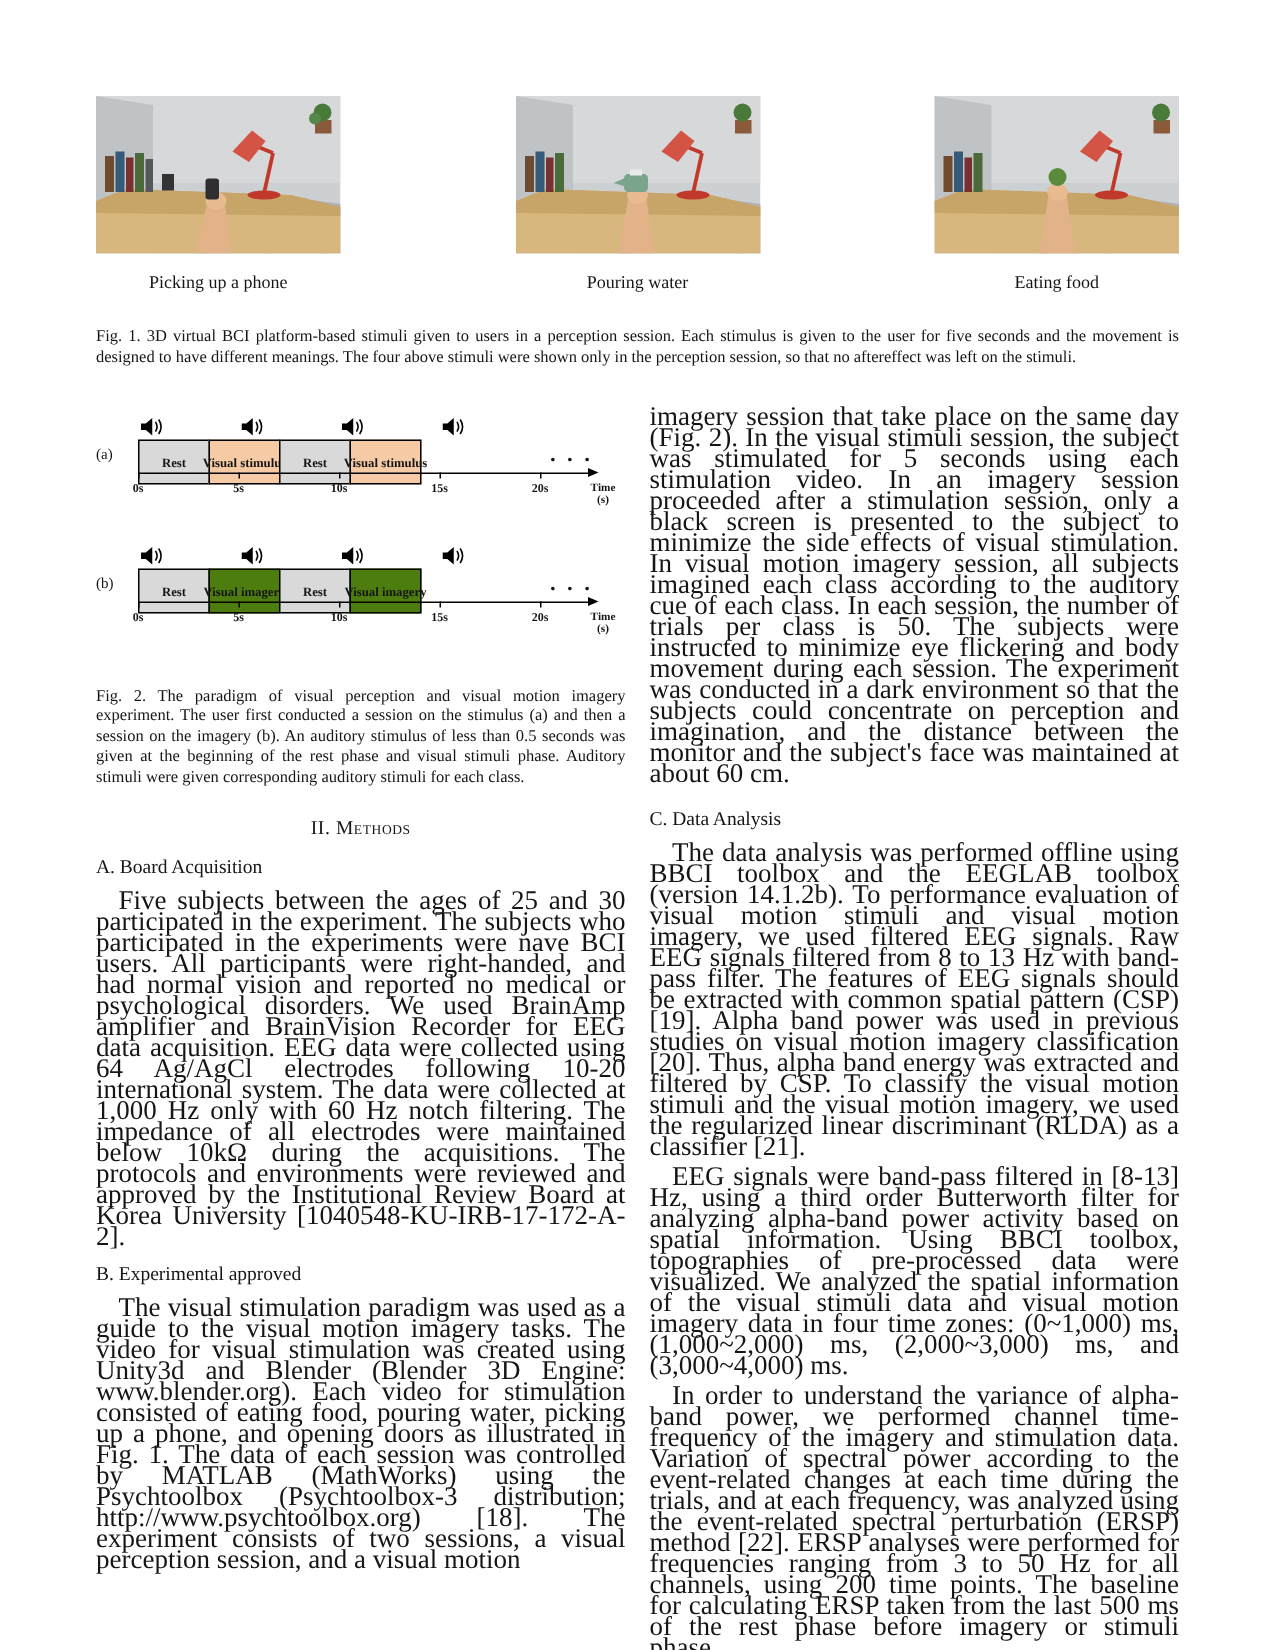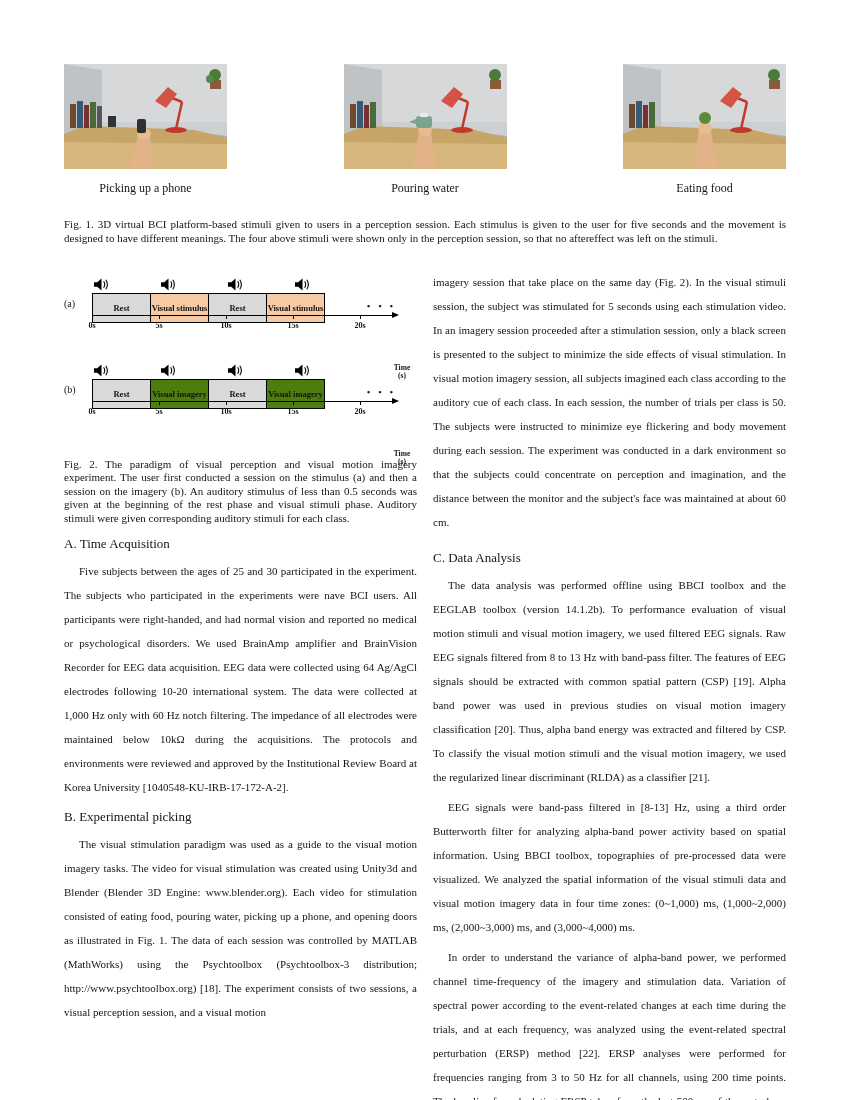--- a/index.html
+++ b/index.html
@@ -13,45 +13,45 @@
   .panel { width:163px; }
   .panel svg { width:163px; height:105px; display:block; }
   .panel-caption { text-align:center; font-size:12px; margin-top:12px; }
 
   .fig1-caption { margin-top:22px; font-size:11px; line-height:13.8px; text-align:justify; }
 
   
   .columns { display:flex; gap:16px; margin-top:24px; }
   .col { width:353px; }
 
-  p.body { font-size:11px; line-height:24px; text-align:justify; text-indent:15px; margin-bottom:2px; }
+  p.body { font-size:18px; line-height:14px; text-align:justify; text-indent:15px; margin-bottom:2px; }
   p.noindent { text-indent:0; }
   .sec-heading { text-align:center; font-size:13px; font-variant:small-caps; letter-spacing:0.4px; margin:18px 0 10px; }
   .sub-heading { font-weight:normal; font-size:13px; margin:10px 0 7px; }
 
   
   .fig2-diagram { position:relative; width:353px; height:172px; margin-top:6px; }
   .trow { position:absolute; left:0; width:353px; height:84px; }
   .trow.ra { top:2px; } .trow.rb { top:88px; }
   .rlabel { position:absolute; left:0; top:20px; font-size:10px; }
   .spk { position:absolute; top:0; width:15px; height:13px; }
   .spk svg { width:15px; height:13px; display:block; }
   .cells { position:absolute; left:28px; top:15px; display:flex; }
-  .cell { width:59px; height:30px; border:1px solid #000; margin-left:-1px; display:flex; align-items:center; justify-content:center; font-size:8.5px; font-weight:bold; white-space:nowrap; }
+  .cell { width:48px; height:30px; border:1px solid #000; margin-left:-1px; display:flex; align-items:center; justify-content:center; font-size:8.5px; font-weight:bold; white-space:nowrap; }
   .cell:first-child { margin-left:0; }
   .c-rest { background:#d9d9d9; }
   .c-stim { background:#f6caa4; }
   .c-imag { background:#4d7c0f; }
   .dots { position:absolute; left:303px; top:23px; font-size:9px; font-weight:bold; letter-spacing:3px; }
   .axis { position:absolute; left:0; top:37px; width:353px; height:30px; }
   .axline { position:absolute; left:28px; top:0; width:302px; height:1px; background:#000; }
   .arrow { position:absolute; left:328px; top:-3px; width:0; height:0; border-left:7px solid #000; border-top:3.5px solid transparent; border-bottom:3.5px solid transparent; }
   .tick { position:absolute; top:0; width:1px; height:4px; background:#000; }
   .tlabel { position:absolute; top:6px; width:22px; text-align:center; font-size:8px; font-weight:bold; }
-  .time-lbl { position:absolute; left:325px; top:6px; width:26px; text-align:center; font-size:7.5px; font-weight:bold; line-height:8.5px; display:flex; flex-direction:column;margin-top:43px; }
+  .time-lbl { position:absolute; left:325px; top:6px; width:26px; text-align:center; font-size:7.5px; font-weight:bold; line-height:8.5px; display:flex; flex-direction:column; }
 
   .fig2-caption { margin-top:10px; font-size:11px; line-height:13.6px; text-align:justify; }
 </style>
 </head>
 <body>
 
 <div class="page">
   <div class="content">
 
     <div class="fig1-panels">
@@ -289,25 +289,26 @@
               <span class="time-lbl">
                 <span>Time</span>
                   <span>(s)</span>
               </span>
             </div>
           </div>
         </div>
 
         <div class="fig2-caption">Fig. 2.   The paradigm of visual perception and visual motion imagery experiment. The user first conducted a session on the stimulus (a) and then a session on the imagery (b). An auditory stimulus of less than 0.5 seconds was given at the beginning of the rest phase and visual stimuli phase. Auditory stimuli were given corresponding auditory stimuli for each class.</div>
 
-
-        <div class="sub-heading">A. Time Acquisition</div>
+        <div class="sec-heading">II. Methods</div>
+
+        <div class="sub-heading">A. Board Acquisition</div>
         <p class="body">Five subjects between the ages of 25 and 30 participated in the experiment. The subjects who participated in the experiments were nave BCI users. All participants were right-handed, and had normal vision and reported no medical or psychological disorders. We used BrainAmp amplifier and BrainVision Recorder for EEG data acquisition. EEG data were collected using 64 Ag/AgCl electrodes following 10-20 international system. The data were collected at 1,000 Hz only with 60 Hz notch filtering. The impedance of all electrodes were maintained below 10kΩ during the acquisitions. The protocols and environments were reviewed and approved by the Institutional Review Board at Korea University [1040548-KU-IRB-17-172-A-2].</p>
 
-        <div class="sub-heading">B. Experimental picking</div>
+        <div class="sub-heading">B. Experimental approved</div>
         <p class="body">The visual stimulation paradigm was used as a guide to the visual motion imagery tasks. The video for visual stimulation was created using Unity3d and Blender (Blender 3D Engine: www.blender.org). Each video for stimulation consisted of eating food, pouring water, picking up a phone, and opening doors as illustrated in Fig. 1. The data of each session was controlled by MATLAB (MathWorks) using the Psychtoolbox (Psychtoolbox-3 distribution; http://www.psychtoolbox.org) [18]. The experiment consists of two sessions, a visual perception session, and a visual motion</p>
       </div>
 
       <div class="col">
         <p class="body noindent">imagery session that take place on the same day (Fig. 2). In the visual stimuli session, the subject was stimulated for 5 seconds using each stimulation video. In an imagery session proceeded after a stimulation session, only a black screen is presented to the subject to minimize the side effects of visual stimulation. In visual motion imagery session, all subjects imagined each class according to the auditory cue of each class. In each session, the number of trials per class is 50. The subjects were instructed to minimize eye flickering and body movement during each session. The experiment was conducted in a dark environment so that the subjects could concentrate on perception and imagination, and the distance between the monitor and the subject's face was maintained at about 60 cm.</p>
 
         <div class="sub-heading" style="margin-top:16px">C. Data Analysis</div>
         <p class="body">The data analysis was performed offline using BBCI toolbox and the EEGLAB toolbox (version 14.1.2b). To performance evaluation of visual motion stimuli and visual motion imagery, we used filtered EEG signals. Raw EEG signals filtered from 8 to 13 Hz with band-pass filter. The features of EEG signals should be extracted with common spatial pattern (CSP) [19]. Alpha band power was used in previous studies on visual motion imagery classification [20]. Thus, alpha band energy was extracted and filtered by CSP. To classify the visual motion stimuli and the visual motion imagery, we used the regularized linear discriminant (RLDA) as a classifier [21].</p>
         <p class="body" style="margin-top:6px">EEG signals were band-pass filtered in [8-13] Hz, using a third order Butterworth filter for analyzing alpha-band power activity based on spatial information. Using BBCI toolbox, topographies of pre-processed data were visualized. We analyzed the spatial information of the visual stimuli data and visual motion imagery data in four time zones: (0~1,000) ms, (1,000~2,000) ms, (2,000~3,000) ms, and (3,000~4,000) ms.</p>
         <p class="body" style="margin-top:6px">In order to understand the variance of alpha-band power, we performed channel time-frequency of the imagery and stimulation data. Variation of spectral power according to the event-related changes at each time during the trials, and at each frequency, was analyzed using the event-related spectral perturbation (ERSP) method [22]. ERSP analyses were performed for frequencies ranging from 3 to 50 Hz for all channels, using 200 time points. The baseline for calculating ERSP taken from the last 500 ms of the rest phase before imagery or stimuli phase.</p>

